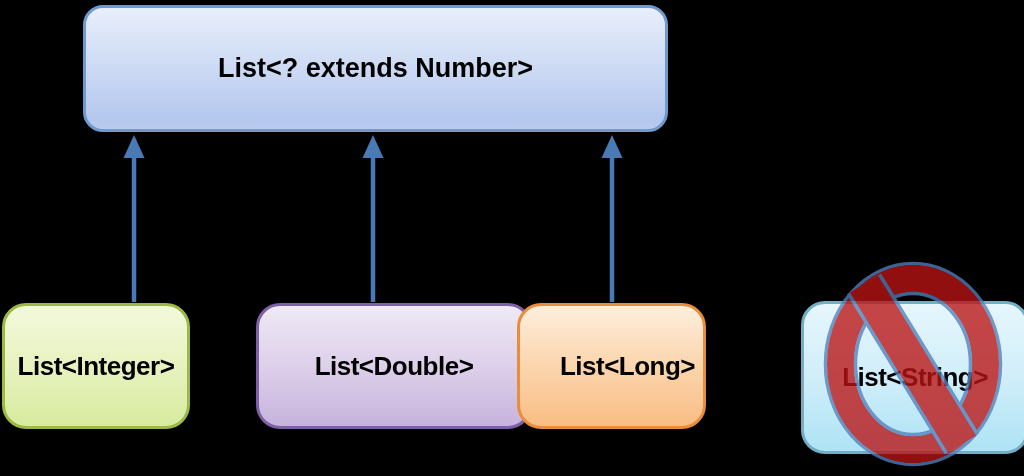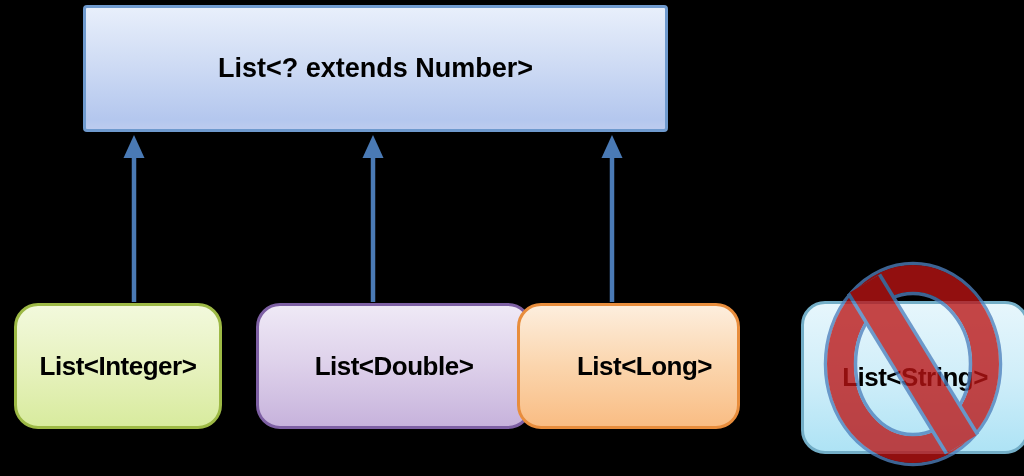--- a/index.html
+++ b/index.html
@@ -22,43 +22,43 @@
     justify-content: center;
     box-sizing: border-box;
     font-weight: bold;
     color: #000;
     text-align: center;
   }
   .title-box {
     left: 83px; top: 5px;
     width: 585px; height: 127px;
     border: 3px solid #6f9ace;
-    border-radius: 4px;
+    border-radius: 20px;
     background: linear-gradient(180deg, #e8effb 0%, #d2def5 40%, #b4c7ee 92%, #bccbee 100%);
     font-size: 27px;
   }
   .child-box {
     top: 303px;
     height: 126px;
     border-radius: 24px;
     font-size: 26px;
     letter-spacing: -0.5px;
   }
   .box-integer {
-    left: 14px; width: 208px;
+    left: 2px; width: 188px;
     border: 3px solid #9db945;
     background: linear-gradient(180deg, #f2f9dc 0%, #e7f2bf 50%, #d8eb9e 100%);
   }
   .box-double {
     left: 256px; width: 276px;
     border: 3px solid #7e60a4;
     background: linear-gradient(180deg, #efe9f6 0%, #ddd0ea 50%, #c7b3dc 100%);
   }
   .box-long {
-    left: 517px; width: 223px;
+    left: 517px; width: 189px;
     border: 3px solid #e88d3c;
     background: linear-gradient(180deg, #fdeedd 0%, #fbd5ad 50%, #f9bd84 100%);
     padding-left: 32px;
   }
   .box-string {
     left: 801px; top: 301px; width: 228px; height: 153px;
     border: 3px solid #73aec7;
     background: linear-gradient(180deg, #e6f6fc 0%, #d0eef9 50%, #aee3f5 100%);
     text-align: right;
   }

